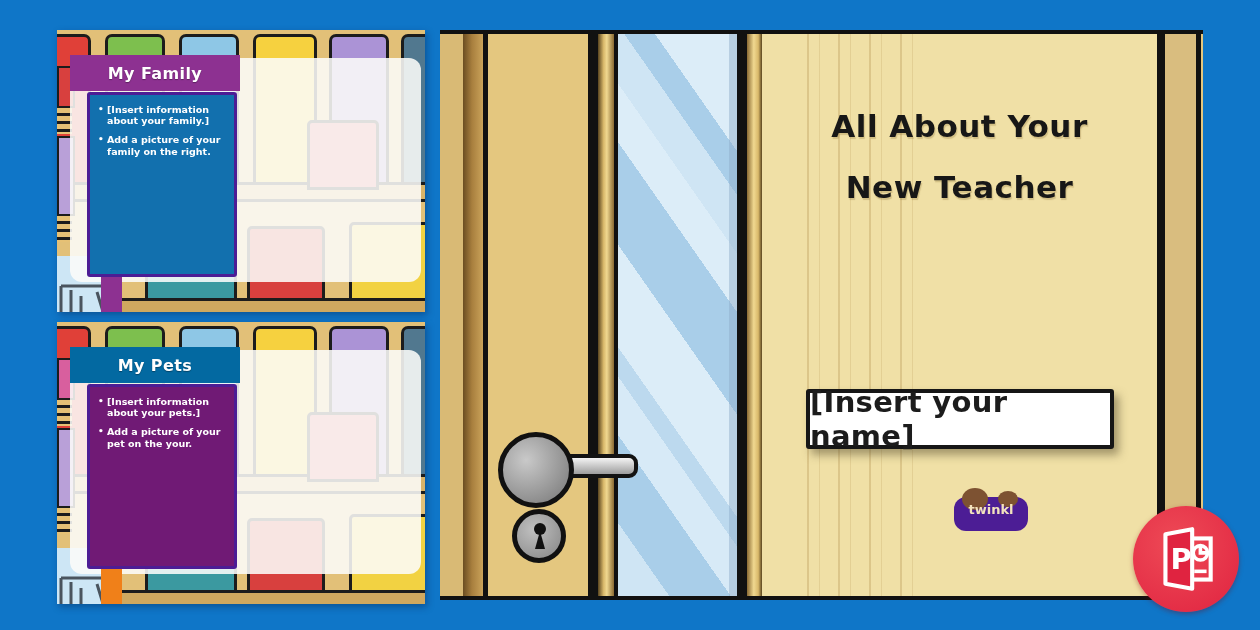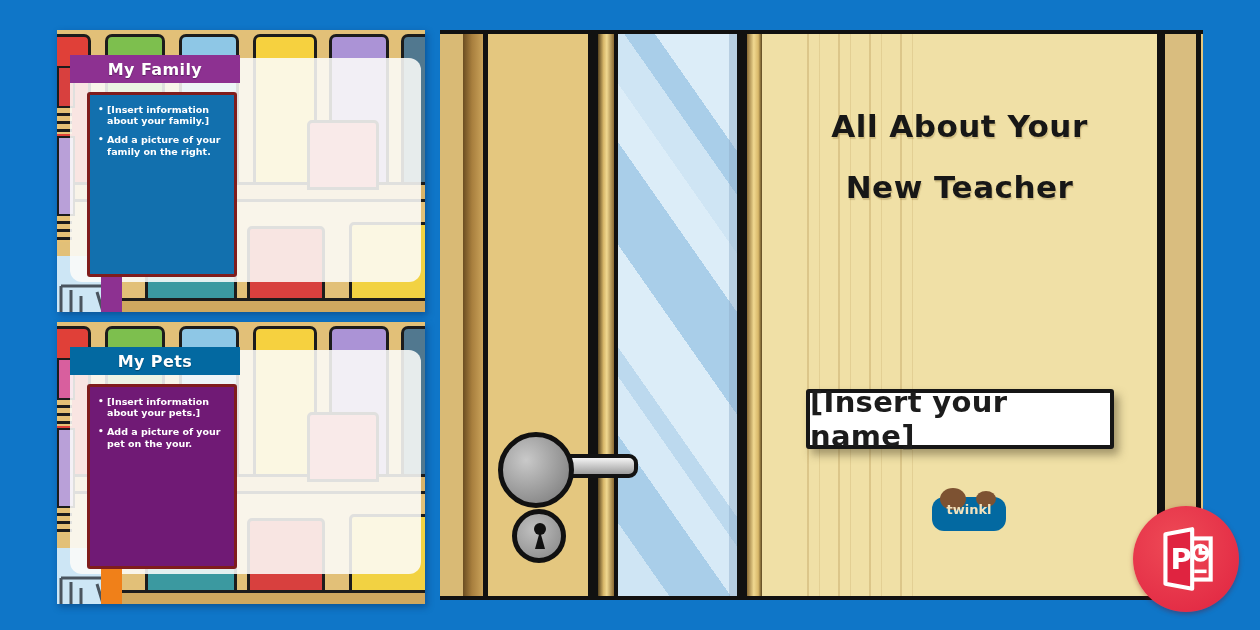--- a/index.html
+++ b/index.html
@@ -24,29 +24,29 @@
   .stack1{position:absolute;left:0;top:48px;width:15px;height:26px;
           background:repeating-linear-gradient(180deg,#e6c175 0 5px,#1c1c1c 5px 8px);}
   .spine-purple{position:absolute;left:0;top:76px;width:14px;height:76px;background:#b9a0d8;border:2px solid #1c1c1c;}
   .stack2{position:absolute;left:0;top:156px;width:15px;height:26px;
           background:repeating-linear-gradient(180deg,#e6c175 0 5px,#1c1c1c 5px 8px);}
   .window-art{position:absolute;left:0;top:196px;width:64px;height:86px;background:#cde6f5;}
 
   .overlay{position:absolute;left:13px;top:28px;right:4px;bottom:30px;
            background:rgba(252,252,249,.88);border-radius:12px;z-index:3;}
 
-  .banner{position:absolute;left:13px;top:25px;width:170px;height:28px;z-index:5;
+  .banner{position:absolute;left:13px;top:25px;width:170px;height:36px;z-index:5;
           display:flex;align-items:center;justify-content:center;
           color:#fff;font-size:16px;font-weight:bold;letter-spacing:.4px;
           text-shadow:0 1px 1px rgba(0,0,0,.35);}
   .s1 .banner{background:#8d3191;}
   .s2 .banner{background:#0369a1;}
 
   .storybook{position:absolute;left:30px;top:62px;width:150px;height:185px;z-index:5;
-             border:3px solid #7f1d1d;border-radius:3px;box-sizing:border-box;padding:9px 7px 0 7px;}
+             border:3px solid #4c1d95;border-radius:3px;box-sizing:border-box;padding:9px 7px 0 7px;}
   .s1 .storybook{background:#1270ae;}
   .s2 .storybook{background:#701a75;}
   .storybook ul{margin:0;padding:0;list-style:none;}
   .storybook li{position:relative;color:#fff;font-size:9.5px;font-weight:bold;line-height:1.18;
                 padding-left:10px;margin-bottom:8px;}
   .storybook li::before{content:"•";position:absolute;left:1px;top:0;font-size:9px;}
 
   .bookmark{position:absolute;left:44px;top:244px;width:21px;height:54px;z-index:4;
             clip-path:polygon(0 0,100% 0,100% 100%,50% 76%,0 100%);}
   .s1 .bookmark{background:#8d3191;}
@@ -96,21 +96,21 @@
   .door-title{position:absolute;left:322px;top:62px;width:395px;text-align:center;
      font-size:31px;font-weight:bold;color:#171717;line-height:61px;letter-spacing:.5px;
      text-shadow:1px 2px 1px rgba(120,90,30,.25);}
   .name-box{position:absolute;left:366px;top:355px;width:308px;height:60px;background:#fff;
      border:4px solid #161616;border-radius:3px;box-sizing:border-box;
      box-shadow:5px 6px 8px rgba(90,80,50,.5);
      display:flex;align-items:center;justify-content:center;
      font-size:29px;font-weight:600;color:#1c1c1c;letter-spacing:.3px;}
 
   
-  .twinkl{position:absolute;left:932px;top:497px;width:74px;height:34px;background:#0369a1;
+  .twinkl{position:absolute;left:954px;top:497px;width:74px;height:34px;background:#4c1d95;
      border-radius:12px;z-index:2;text-align:center;}
   .twinkl::before{content:"";position:absolute;left:8px;top:-9px;width:26px;height:22px;border-radius:50%;background:#7d5232;}
   .twinkl::after{content:"";position:absolute;right:10px;top:-6px;width:20px;height:16px;border-radius:50%;background:#7d5232;}
   .twinkl span{position:relative;z-index:1;color:#f2e2bd;font-size:13px;font-weight:bold;line-height:26px;}
 
   
   .pp-banner{position:absolute;left:925px;top:527px;width:322px;height:62px;z-index:3;
      background:linear-gradient(180deg,#ef4a3c,#dd2c26);border:3px solid #c3201c;border-radius:16px;
      box-sizing:border-box;display:flex;align-items:center;}
   .pp-banner span{margin-left:30px;color:#fff;font-size:31px;font-weight:bold;

